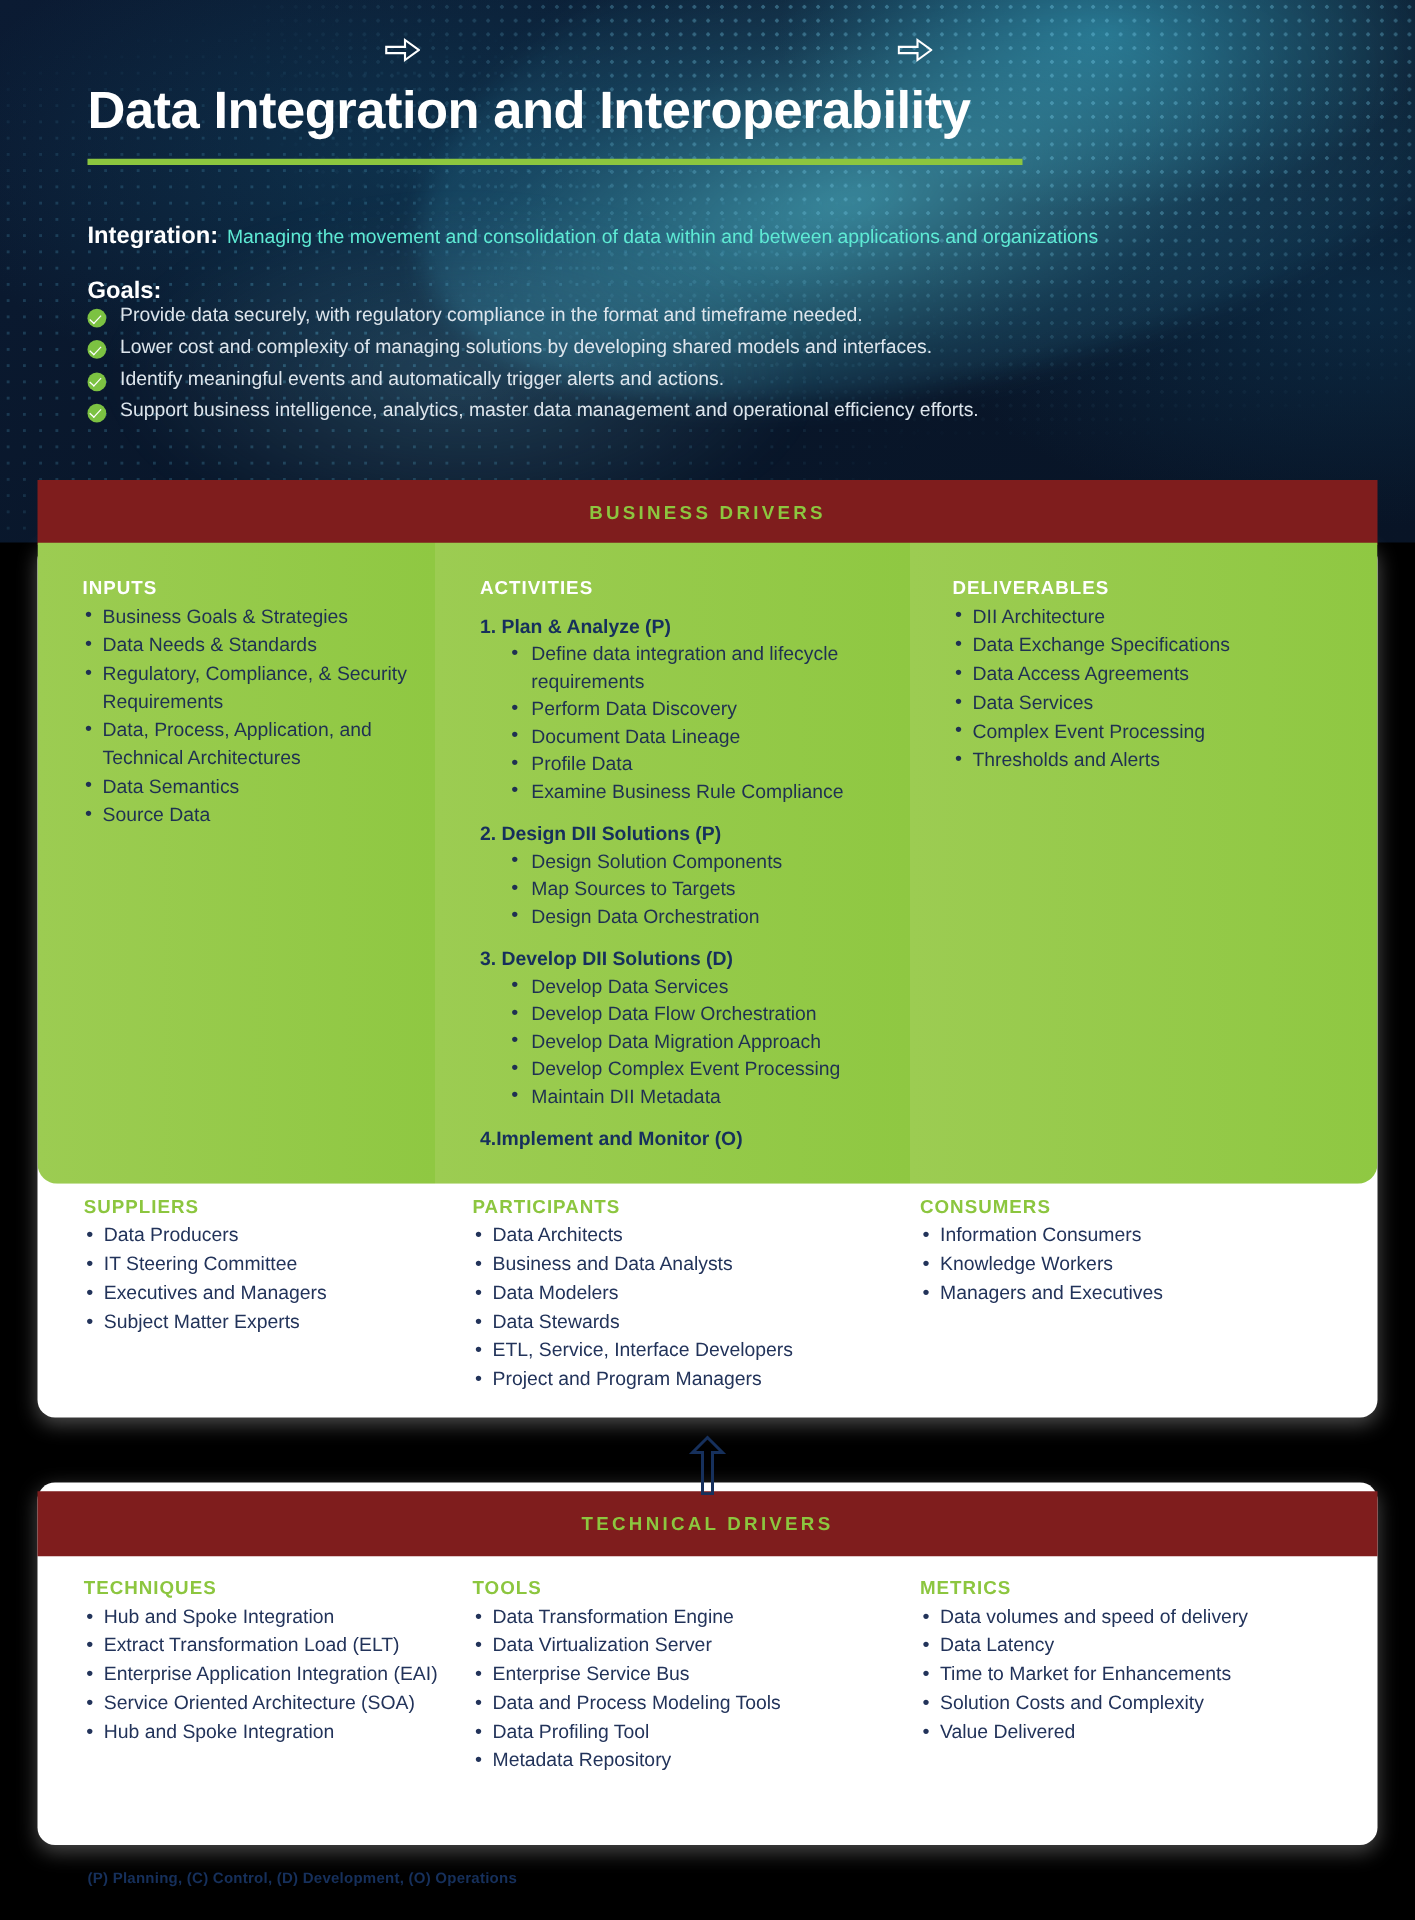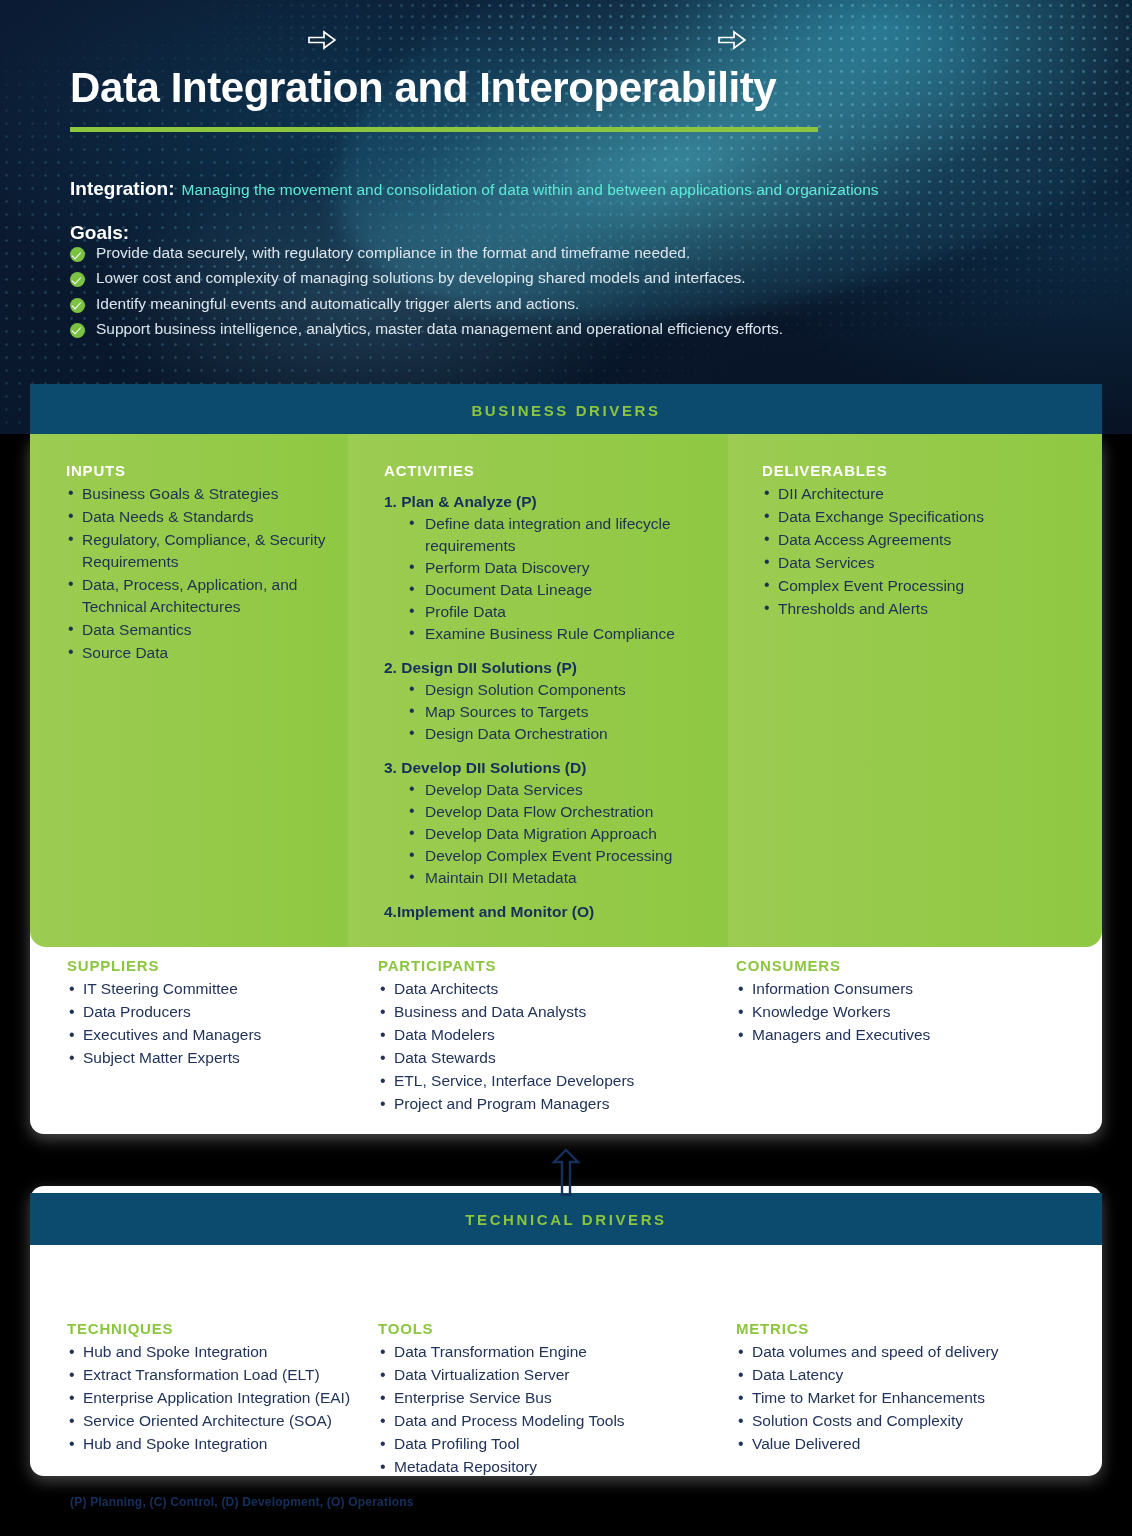--- a/index.html
+++ b/index.html
@@ -82,21 +82,21 @@
   .goal-text { font-size: 15.5px; color: #dde5ec; line-height: 1.18; }
 
   
   .card-main {
     position: absolute; left: 30px; top: 434px; width: 1072px; height: 700px;
     background: #ffffff; border-radius: 14px;
     box-shadow: 0 5px 16px rgba(255,255,255,0.30);
   }
   .band {
     position: absolute; left: 30px; width: 1072px; height: 52px;
-    background: #0c4a6e; display: flex; align-items: center; justify-content: center;
+    background: #7f1d1d; display: flex; align-items: center; justify-content: center;
   }
   .band-biz { top: 384px; }
   .band-tech { top: 1193px; }
   .band-title {
     font-size: 15px; font-weight: 700; color: #8cc63f; letter-spacing: 2.6px;
   }
 
   
   .green-panel {
     position: absolute; left: 30px; top: 434px; width: 1072px; height: 513px;
@@ -172,21 +172,21 @@
     position: absolute; left: 551px; top: 1148px; width: 30px; height: 48px; z-index: 6;
   }
 
   
   .card-tech {
     position: absolute; left: 30px; top: 1186px; width: 1072px; height: 290px;
     background: #ffffff; border-radius: 14px;
     box-shadow: 0 5px 16px rgba(255,255,255,0.28);
   }
   .tech-cols {
-    position: absolute; left: 30px; top: 1320px; width: 1072px; height: 200px; display: flex;
+    position: absolute; left: 30px; top: 1262px; width: 1072px; height: 200px; display: flex;
   }
   .tcol-1 { width: 348px; padding-left: 37px; }
   .tcol-2 { width: 340px; padding-left: 0px; }
   .tcol-3 { flex: 1; padding-left: 18px; }
 
   .footer-note {
     position: absolute; left: 70px; top: 1495px;
     font-size: 12px; font-weight: 700; color: #16305c; letter-spacing: .2px;
   }
 </style>
@@ -313,22 +313,22 @@
     <path d="M1 7.5 L16 7.5 L16 2 L27 10 L16 18 L16 12.5 L1 12.5 Z" fill="none" stroke="#ffffff" stroke-width="1.7" stroke-linejoin="miter"></path>
   </svg>
   <svg class="arrow-right ar-2" viewBox="0 0 28 20">
     <path d="M1 7.5 L16 7.5 L16 2 L27 10 L16 18 L16 12.5 L1 12.5 Z" fill="none" stroke="#ffffff" stroke-width="1.7" stroke-linejoin="miter"></path>
   </svg>
 
   <div class="white-cols">
     <div class="wcol-1">
       <div class="col-head col-head-green">SUPPLIERS</div>
       <ul class="cond">
+        <li>Data Producers</li>
         <li>IT Steering Committee</li>
-        <li>Data Producers</li>
         <li>Executives and Managers</li>
         <li>Subject Matter Experts</li>
       </ul>
     </div>
     <div class="wcol-2">
       <div class="col-head col-head-green">PARTICIPANTS</div>
       <ul class="cond">
         <li>Data Architects</li>
         <li>Business and Data Analysts</li>
         <li>Data Modelers</li>

